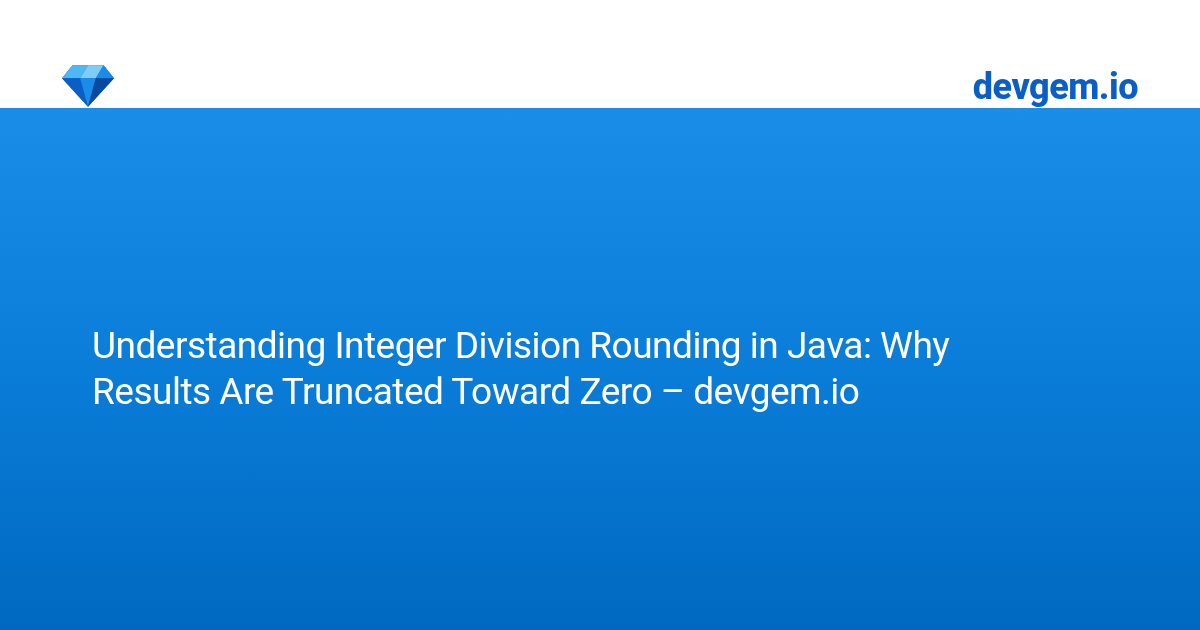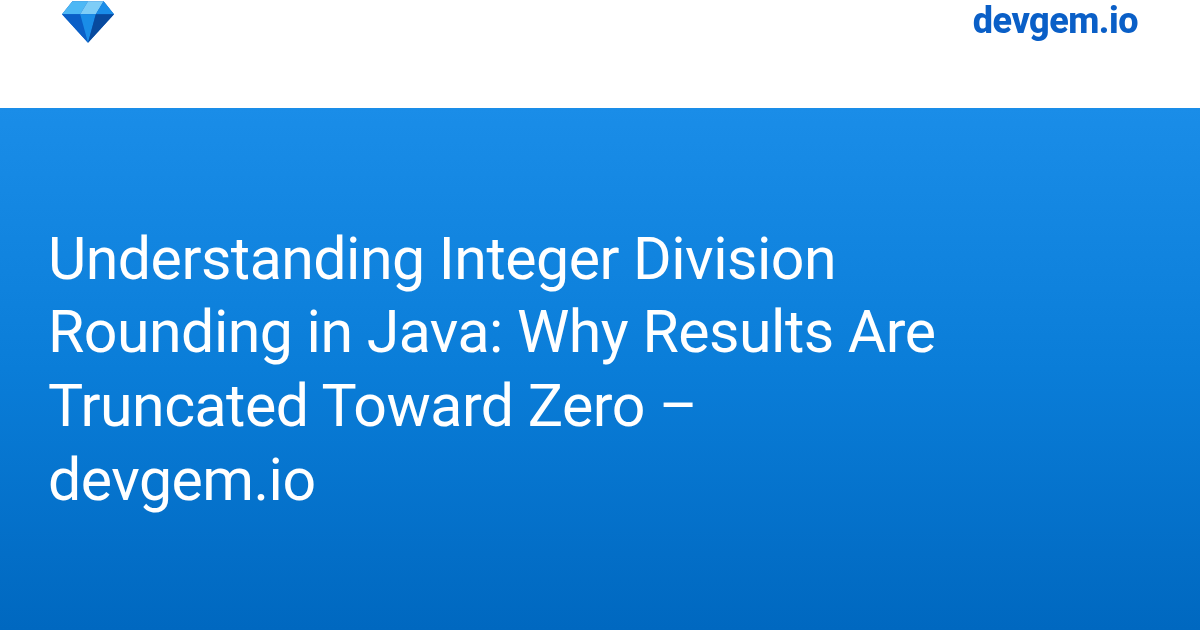--- a/index.html
+++ b/index.html
@@ -12,21 +12,21 @@
       height: 630px;
       font-family: -apple-system, BlinkMacSystemFont, "Segoe UI", Roboto, "Helvetica Neue", Arial, sans-serif;
       display: flex;
       flex-direction: column;
       overflow: hidden;
     }
     .header {
       height: 108px;
       background: #ffffff;
       display: flex;
-      align-items: flex-start;
+      align-items: flex-end;
       justify-content: space-between;
       padding: 0 62px;
     }
     .logo {
       display: flex;
       align-items: center;
     }
     .logo svg {
       width: 52px;
       height: 44px;
@@ -39,25 +39,26 @@
     }
     .hero {
       flex: 1;
       background: linear-gradient(180deg, #1a8de8 0%, #0a7dd8 50%, #0068c0 100%);
       padding: 48px 48px 48px 48px;
       display: flex;
       align-items: center;
     }
     .title {
       color: #ffffff;
-      font-size: 59px;
+      font-size: 37px;
       font-weight: 400;
       line-height: 1.25;
       letter-spacing: -0.5px;
       max-width: 900px;
+      margin-left: 44px;
     }
   </style>
 </head>
 <body>
 
 <div class="header">
   <div class="logo">
     <svg viewBox="0 0 100 80">
       <polygon points="20,0 80,0 100,25 50,80 0,25" fill="#0a5fc7"></polygon>
       <polygon points="20,0 50,0 35,25 0,25" fill="#4db8f5"></polygon>

